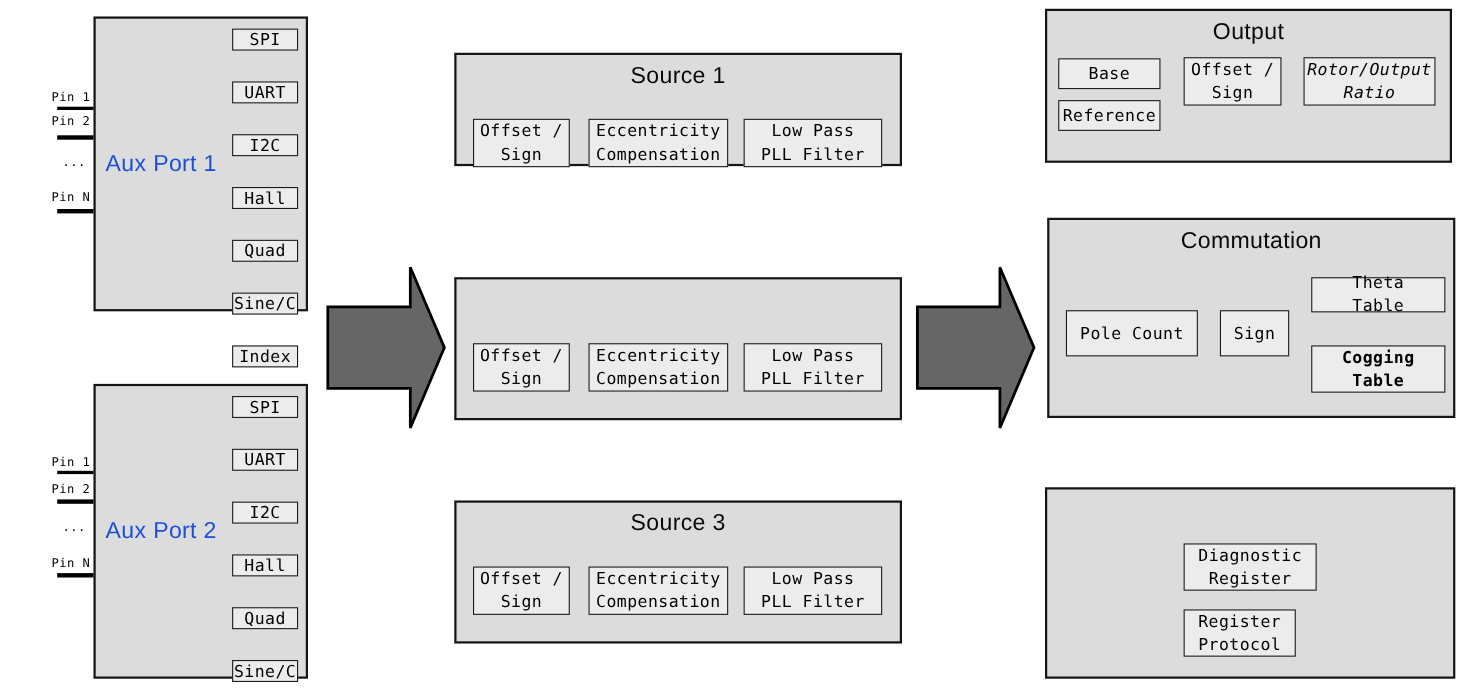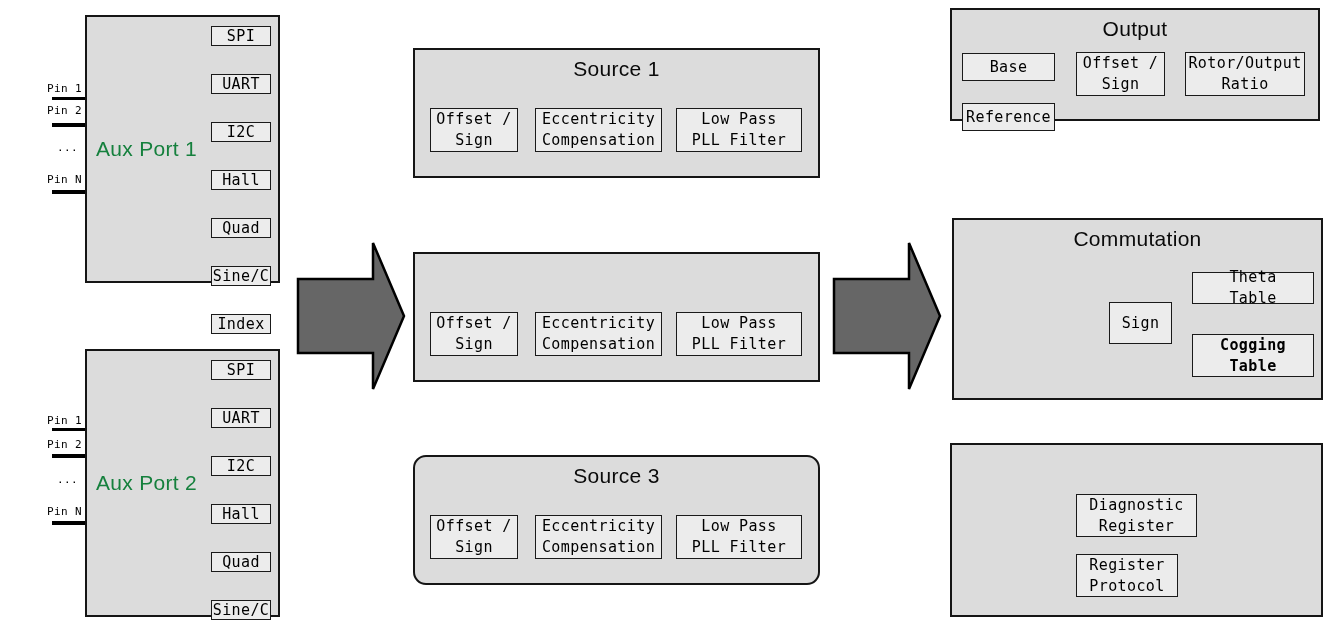--- a/index.html
+++ b/index.html
@@ -11,21 +11,21 @@
     position:absolute;background:#dcdcdc;border:2px solid #151515;
     box-sizing:border-box;
   }
   .block-title{
     position:absolute;top:6px;left:0;right:0;text-align:center;
     font-family:"Liberation Sans",sans-serif;font-size:21px;line-height:25px;
     color:#0a0a0a;letter-spacing:0.3px;
   }
   .port-title{
     position:absolute;left:9px;top:50%;transform:translateY(-50%);
-    font-family:"Liberation Sans",sans-serif;font-size:21px;color:#15803d;
+    font-family:"Liberation Sans",sans-serif;font-size:21px;color:#1d4ed8;
     letter-spacing:0.3px;white-space:nowrap;text-align:center;
   }
   .proto-col{
     position:absolute;top:9px;bottom:7px;right:7px;width:60px;
     display:flex;flex-direction:column;justify-content:space-between;gap:28px;
   }
   .proto{
     height:27px;background:#ececec;border:1.5px solid #1a1a1a;
     box-sizing:border-box;display:flex;align-items:center;justify-content:center;
     font-size:15px;letter-spacing:0.4px;
@@ -87,65 +87,66 @@
       <div class="proto">Quad</div>
       <div class="proto">Sine/C</div>
       <div class="proto">Index</div>
     </div>
   </div>
 
   <svg class="arrow" style="left:295px;top:240px;" viewBox="0 0 112 152">
     <polygon points="3,39 78,39 78,3 109,76 78,149 78,113 3,113" fill="#666666" stroke="#000000" stroke-width="2.5"></polygon>
   </svg>
 
-  <div class="block" style="left:413px;top:48px;width:407px;height:130px;">
+  <div class="block" style="left:413px;top:48px;width:407px;height:103px;">
     <div class="block-title">Source 1</div>
     <div class="module" style="left:15px;top:58px;width:88px;height:44px;">Offset /
 Sign</div>
     <div class="module" style="left:120px;top:58px;width:127px;height:44px;">Eccentricity
 Compensation</div>
     <div class="module" style="left:261px;top:58px;width:126px;height:44px;">Low Pass
 PLL Filter</div>
   </div>
 
   <div class="block" style="left:413px;top:252px;width:407px;height:130px;">
     <div class="module" style="left:15px;top:58px;width:88px;height:44px;">Offset /
 Sign</div>
     <div class="module" style="left:120px;top:58px;width:127px;height:44px;">Eccentricity
 Compensation</div>
     <div class="module" style="left:261px;top:58px;width:126px;height:44px;">Low Pass
 PLL Filter</div>
   </div>
 
-  <div class="block" style="left:413px;top:455px;width:407px;height:130px;border-radius:13px;">
+  <div class="block" style="left:413px;top:455px;width:407px;height:130px;">
     <div class="block-title">Source 3</div>
     <div class="module" style="left:15px;top:58px;width:88px;height:44px;">Offset /
 Sign</div>
     <div class="module" style="left:120px;top:58px;width:127px;height:44px;">Eccentricity
 Compensation</div>
     <div class="module" style="left:261px;top:58px;width:126px;height:44px;">Low Pass
 PLL Filter</div>
   </div>
 
   <svg class="arrow" style="left:831px;top:240px;" viewBox="0 0 112 152">
     <polygon points="3,39 78,39 78,3 109,76 78,149 78,113 3,113" fill="#666666" stroke="#000000" stroke-width="2.5"></polygon>
   </svg>
 
-  <div class="block" style="left:950px;top:8px;width:370px;height:113px;">
+  <div class="block" style="left:950px;top:8px;width:370px;height:140px;">
     <div class="block-title">Output</div>
     <div class="module" style="left:10px;top:43px;width:93px;height:28px;">Base</div>
-    <div class="module" style="left:10px;top:81px;width:93px;height:28px;margin-top:12px;">Reference</div>
+    <div class="module" style="left:10px;top:81px;width:93px;height:28px;">Reference</div>
     <div class="module" style="left:124px;top:42px;width:89px;height:44px;">Offset /
 Sign</div>
-    <div class="module" style="left:233px;top:42px;width:120px;height:44px;">Rotor/Output
+    <div class="module" style="left:233px;top:42px;width:120px;height:44px;font-style:italic;">Rotor/Output
 Ratio</div>
   </div>
 
-  <div class="block" style="left:952px;top:198px;width:371px;height:182px;margin-top:20px;">
+  <div class="block" style="left:952px;top:198px;width:371px;height:182px;">
     <div class="block-title">Commutation</div>
+    <div class="module" style="left:15px;top:82px;width:120px;height:42px;">Pole Count</div>
     <div class="module" style="left:155px;top:82px;width:63px;height:42px;">Sign</div>
     <div class="module" style="left:238px;top:52px;width:122px;height:32px;">Theta
 Table</div>
     <div class="module" style="left:238px;top:114px;width:122px;height:43px;font-weight:bold;">Cogging
 Table</div>
   </div>
 
   <div class="block" style="left:950px;top:443px;width:373px;height:174px;">
     <div class="module" style="left:124px;top:49px;width:121px;height:43px;">Diagnostic
 Register</div>

